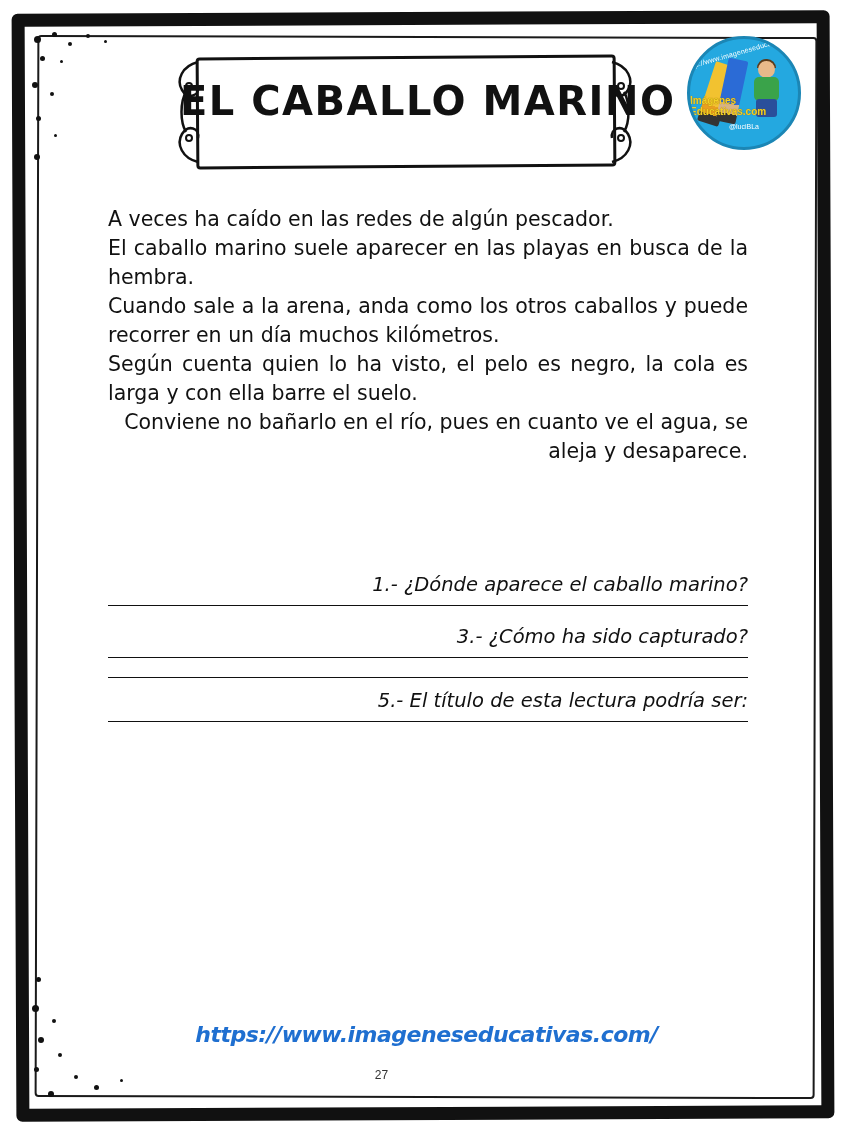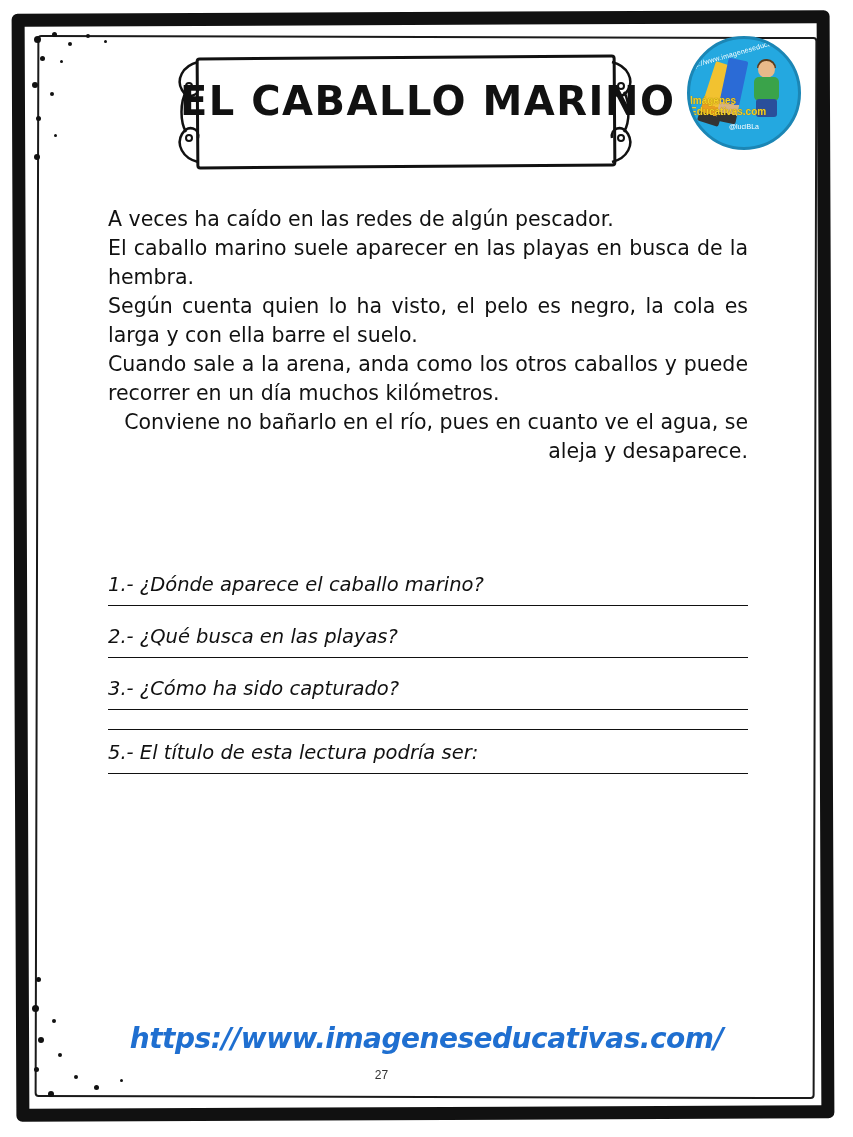--- a/index.html
+++ b/index.html
@@ -197,41 +197,42 @@
     top: 572px;
     width: 640px;
   }
   .question {
     font-family: "DejaVu Sans", sans-serif;
     font-style: italic;
     font-size: 19.5px;
     color: #111;
     margin: 0 0 6px 0;
     line-height: 26px;
+    text-align: right;
   }
   .answer-line {
     border-bottom: 1.6px solid #111;
     height: 1px;
     margin: 0 0 18px 0;
     width: 640px;
   }
   .q-block { margin-bottom: 0; }
   .q-block.tight .answer-line { margin-bottom: 10px; }
 
   
   .footer-url {
     position: absolute;
     left: 0;
     top: 1022px;
     width: 853px;
     text-align: center;
     font-family: "DejaVu Sans", sans-serif;
     font-weight: bold;
     font-style: italic;
-    font-size: 28px;
+    font-size: 22px;
     color: #1f6fd0;
     letter-spacing: -0.5px;
   }
   .page-number {
     position: absolute;
     left: 0;
     top: 1068px;
     width: 763px;
     text-align: center;
     font-family: "Liberation Sans", sans-serif;
@@ -312,36 +313,32 @@
     <div class="ie-text">
       <div>Imágenes</div>
       <div>Educativas.com</div>
     </div>
     <div class="handle">@luciBLa</div>
   </div>
 
   <div class="reading">
     <p>A veces ha caído en las redes de algún pescador.</p>
     <p>El caballo marino suele aparecer en las playas en busca de la hembra.</p>
+    <p>Cuando sale a la arena, anda como los otros caballos y puede recorrer en un día muchos kilómetros.</p>
     <p>Según cuenta quien lo ha visto, el pelo es negro, la cola es larga y con ella barre el suelo.</p>
-    <p>Cuando sale a la arena, anda como los otros caballos y puede recorrer en un día muchos kilómetros.</p>
     <p class="last-line">Conviene no bañarlo en el río, pues en cuanto ve el agua, se aleja y desaparece.</p>
   </div>
 
   <div class="questions">
 
     <div class="q-block">
       <p class="question">1.- ¿Dónde aparece el caballo marino?</p>
       <div class="answer-line"></div>
     </div>
 
-    <div class="q-block">
-      <p class="question">2.- ¿Qué busca en las playas?</p>
-      <div class="answer-line"></div>
-    </div>
 
     <div class="q-block">
       <p class="question">3.- ¿Cómo ha sido capturado?</p>
       <div class="answer-line"></div>
     </div>
 
     <div class="q-block tight">
       <div class="answer-line"></div>
     </div>
 

